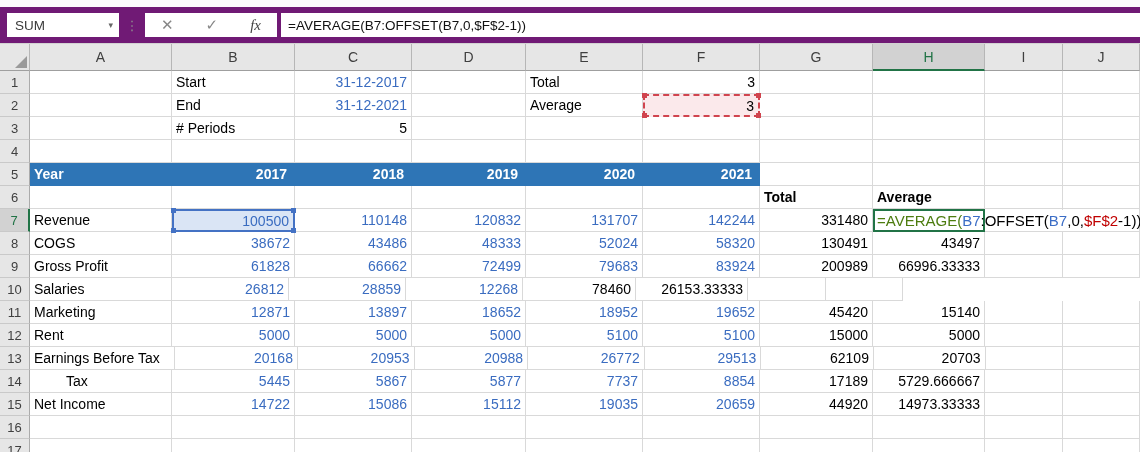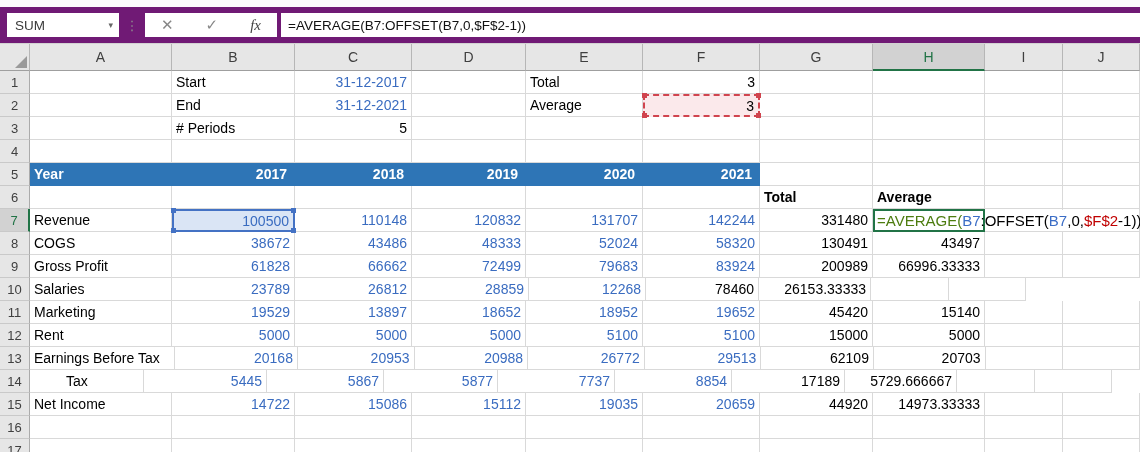--- a/index.html
+++ b/index.html
@@ -215,33 +215,32 @@
         <div class="cell blue" style="width: 117px;">79683</div>
         <div class="cell blue" style="width: 117px;">83924</div>
         <div class="cell num" style="width: 113px;">200989</div>
         <div class="cell num" style="width: 112px;">66996.33333</div>
         <div class="cell" style="width: 78px;"></div>
         <div class="cell" style="width: 77px;"></div>
       </div>
       <div class="row">
         <div class="rowhdr" style="width: 30px;">10</div>
         <div class="cell label" style="width: 142px;">Salaries</div>
-        <div class="cell blue" style="width: 123px;">23789</div>
         <div class="cell blue" style="width: 117px;">26812</div>
         <div class="cell blue" style="width: 117px;">28859</div>
         <div class="cell blue" style="width: 117px;">12268</div>
         <div class="cell num" style="width: 113px;">78460</div>
         <div class="cell num" style="width: 112px;">26153.33333</div>
         <div class="cell" style="width: 78px;"></div>
         <div class="cell" style="width: 77px;"></div>
       </div>
       <div class="row">
         <div class="rowhdr" style="width: 30px;">11</div>
         <div class="cell label" style="width: 142px;">Marketing</div>
-        <div class="cell blue" style="width: 123px;">19529</div>
+        <div class="cell blue" style="width: 123px;">12871</div>
         <div class="cell blue" style="width: 117px;">13897</div>
         <div class="cell blue" style="width: 114px;">18652</div>
         <div class="cell blue" style="width: 117px;">18952</div>
         <div class="cell blue" style="width: 117px;">19652</div>
         <div class="cell num" style="width: 113px;">45420</div>
         <div class="cell num" style="width: 112px;">15140</div>
         <div class="cell" style="width: 78px;"></div>
         <div class="cell" style="width: 77px;"></div>
       </div>
       <div class="row">
@@ -265,21 +264,21 @@
         <div class="cell blue" style="width: 114px;">20988</div>
         <div class="cell blue" style="width: 117px;">26772</div>
         <div class="cell blue" style="width: 117px;">29513</div>
         <div class="cell num" style="width: 113px;">62109</div>
         <div class="cell num" style="width: 112px;">20703</div>
         <div class="cell" style="width: 78px;"></div>
         <div class="cell" style="width: 77px;"></div>
       </div>
       <div class="row">
         <div class="rowhdr" style="width: 30px;">14</div>
-        <div class="cell label" style="width: 114px; padding-left: 36px;">Tax</div>
+        <div class="cell label" style="width: 142px; padding-left: 36px;">Tax</div>
         <div class="cell blue" style="width: 123px;">5445</div>
         <div class="cell blue" style="width: 117px;">5867</div>
         <div class="cell blue" style="width: 114px;">5877</div>
         <div class="cell blue" style="width: 117px;">7737</div>
         <div class="cell blue" style="width: 117px;">8854</div>
         <div class="cell num" style="width: 113px;">17189</div>
         <div class="cell num" style="width: 112px;">5729.666667</div>
         <div class="cell" style="width: 78px;"></div>
         <div class="cell" style="width: 77px;"></div>
       </div>

